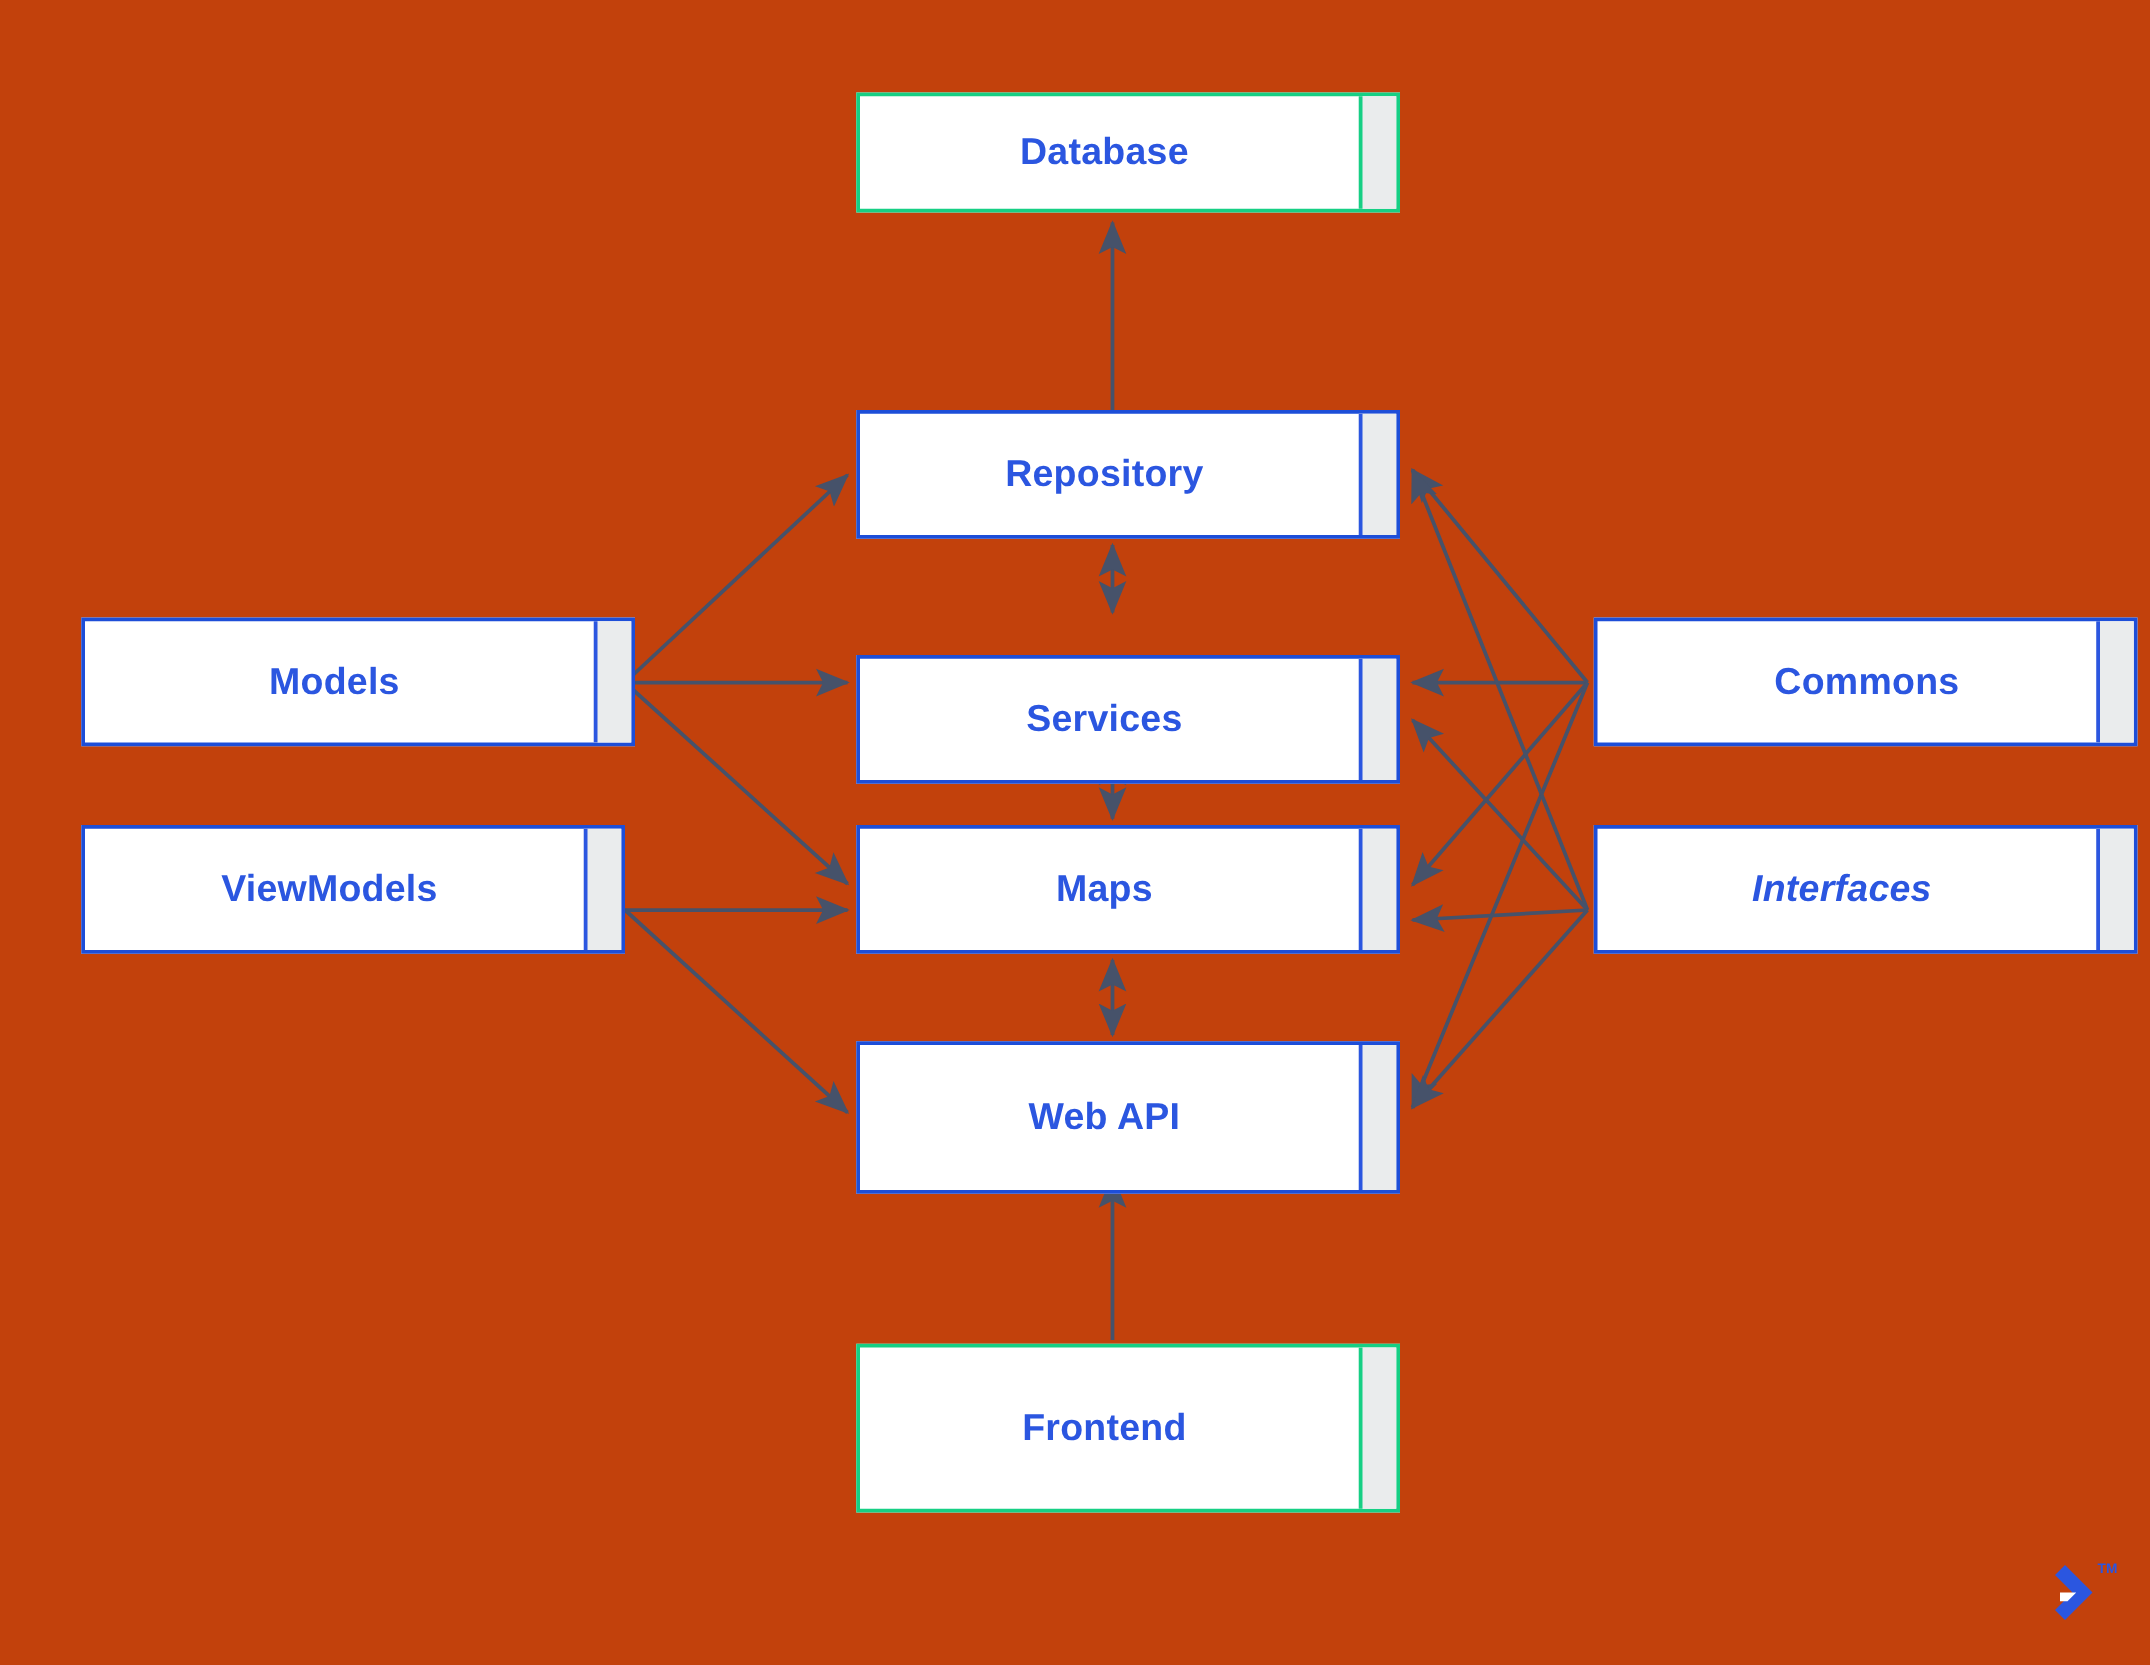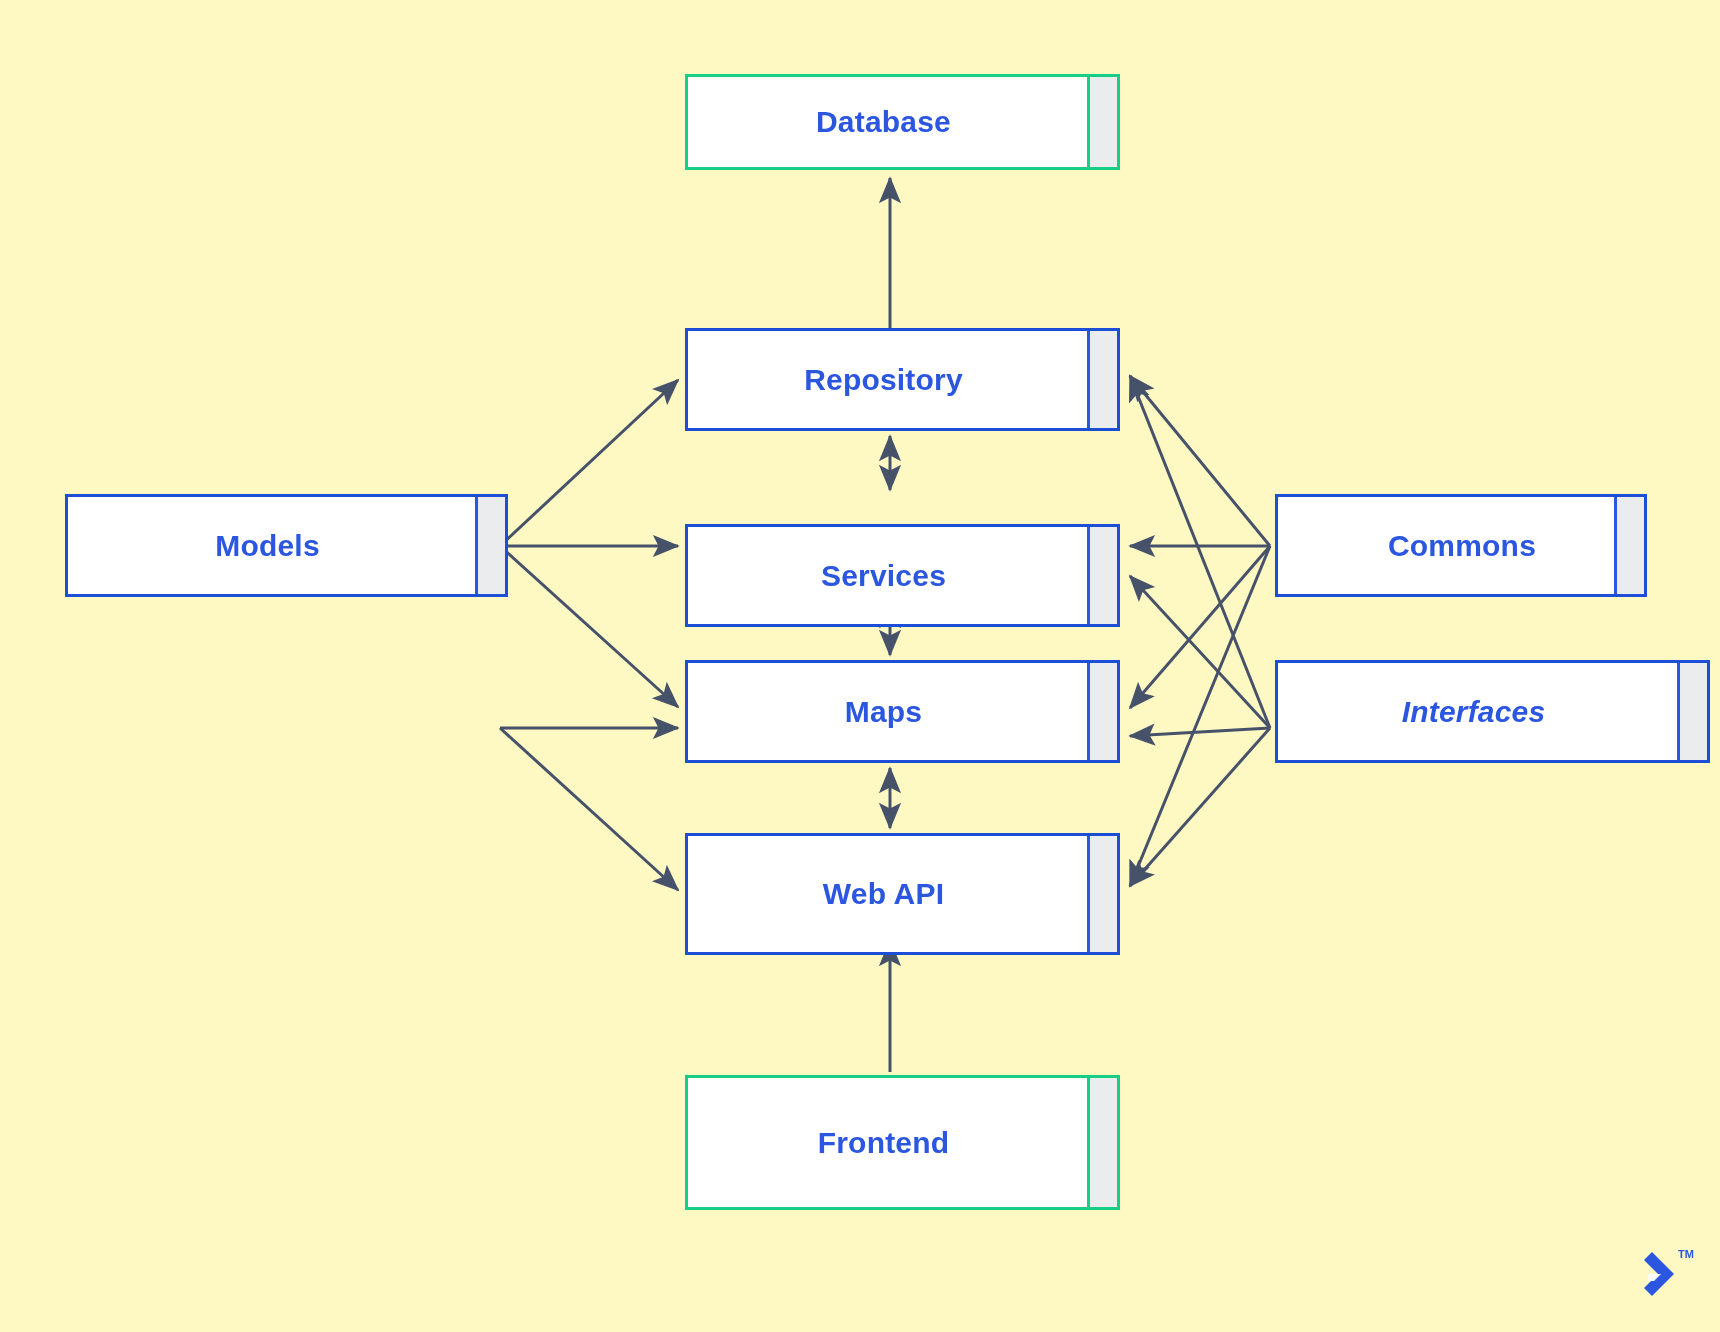--- a/index.html
+++ b/index.html
@@ -7,21 +7,21 @@
     padding: 0;
     background: #ffffff;
   }
   body {
     font-family: "Liberation Sans", sans-serif;
   }
   #canvas {
     position: relative;
     width: 1720px;
     height: 1332px;
-    background: #fef9c3;
+    background: #c2410c;
     overflow: hidden;
   }
   #edges {
     position: absolute;
     left: 0;
     top: 0;
     width: 1720px;
     height: 1332px;
     pointer-events: none;
   }
@@ -137,22 +137,26 @@
   <div class="node green" style="left: 685px; top: 1075px; width: 435px; height: 135px;">
     <span class="label">Frontend</span>
     <span class="tab"></span>
   </div>
 
   <div class="node blue" style="left: 65px; top: 494px; width: 443px; height: 103px;">
     <span class="label">Models</span>
     <span class="tab"></span>
   </div>
 
+  <div class="node blue" style="left: 65px; top: 660px; width: 435px; height: 103px;">
+    <span class="label">ViewModels</span>
+    <span class="tab"></span>
+  </div>
 
-  <div class="node blue" style="left: 1275px; top: 494px; width: 372px; height: 103px; padding-left: 40px;">
+  <div class="node blue" style="left: 1275px; top: 494px; width: 435px; height: 103px; padding-left: 40px;">
     <span class="label">Commons</span>
     <span class="tab"></span>
   </div>
 
   <div class="node blue" style="left: 1275px; top: 660px; width: 435px; height: 103px; font-style: italic;">
     <span class="label">Interfaces</span>
     <span class="tab"></span>
   </div>
 
   <svg id="logo" viewBox="0 0 86 72" xmlns="http://www.w3.org/2000/svg">

